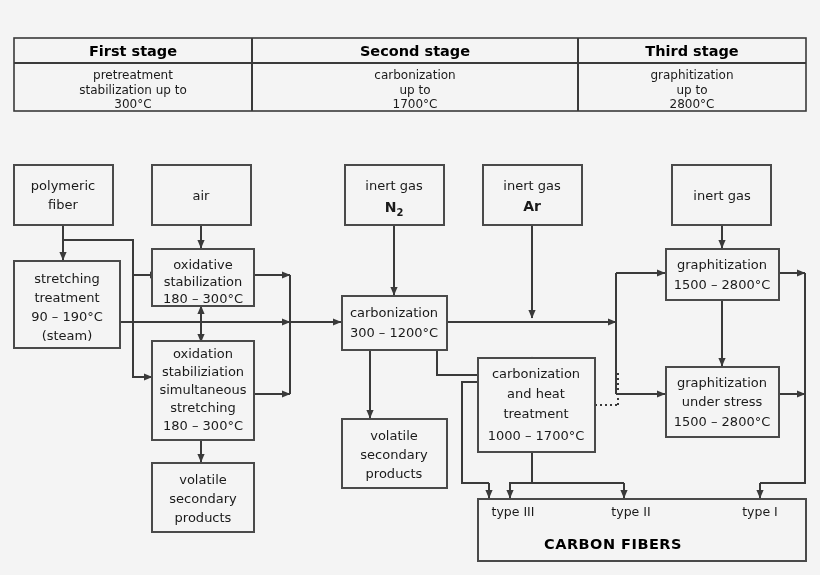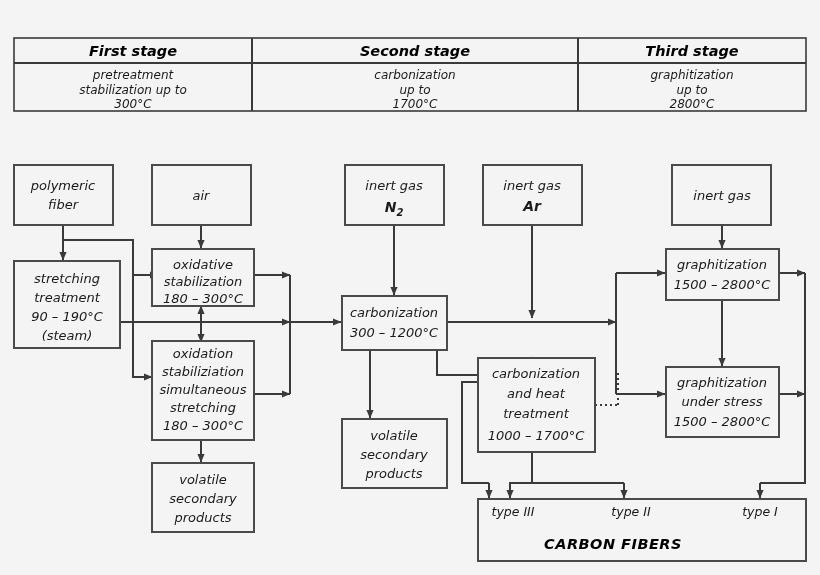--- a/index.html
+++ b/index.html
@@ -2,21 +2,21 @@
 <html><head>
 <meta charset="utf-8">
 <style>
   html,body{margin:0;padding:0;}
   body{
     width:820px;height:575px;
     background:#f4f4f4;
     font-family:"DejaVu Sans", sans-serif;
     overflow:hidden;
   }
-  #stage{position:relative;width:820px;height:538px;font-style:italic;}
+  #stage{position:relative;width:820px;height:538px;}
   svg{position:absolute;left:0;top:0;}
   .bx{fill:#f4f4f4;stroke:#4a4a4a;stroke-width:2;}
   .bx-thin{fill:#f4f4f4;stroke:#3a3a3a;stroke-width:1.6;}
   .ln{stroke:#3a3a3a;stroke-width:2;fill:none;}
   .ln-dot{stroke:#3a3a3a;stroke-width:2;fill:none;stroke-dasharray:2 3;}
   .tx{fill:#1a1a1a;font-family:"DejaVu Sans",sans-serif;font-size:13px;text-anchor:middle;}
   .tx-stage-h{fill:#000;font-size:14.5px;font-weight:bold;text-anchor:middle;font-family:"DejaVu Sans",sans-serif;}
   .tx-stage{fill:#1a1a1a;font-size:12px;text-anchor:middle;font-family:"DejaVu Sans",sans-serif;}
   .tx-type{fill:#1a1a1a;font-size:12.5px;text-anchor:middle;font-family:"DejaVu Sans",sans-serif;}
   .tx-cf{fill:#000;font-size:14.5px;font-weight:bold;text-anchor:middle;letter-spacing:0.5px;font-family:"DejaVu Sans",sans-serif;}

